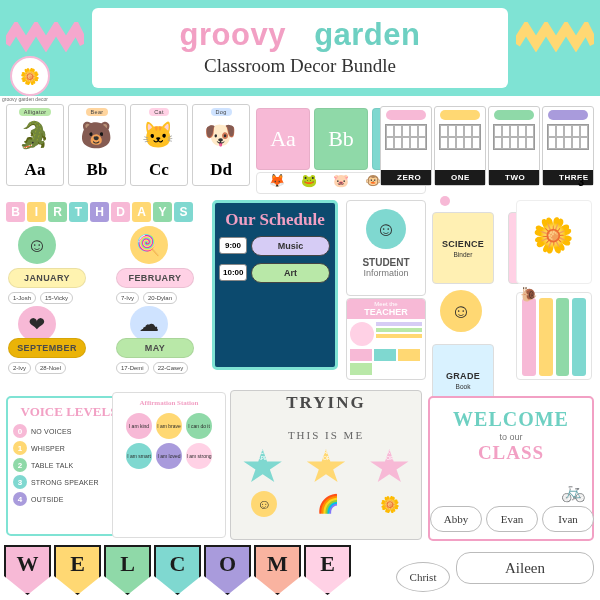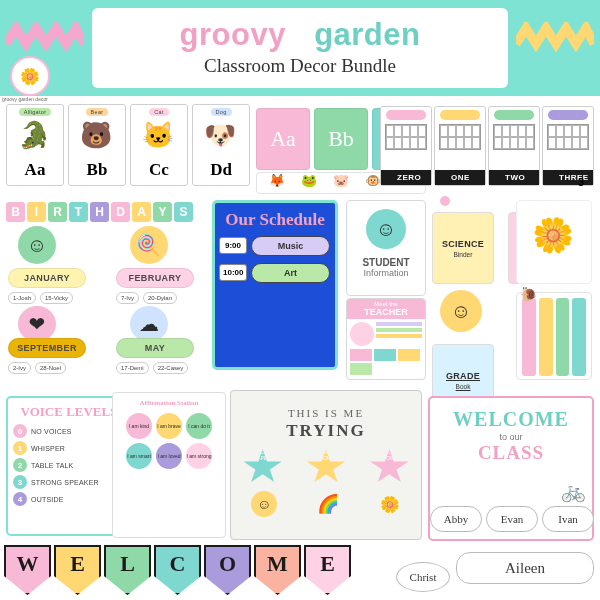--- a/index.html
+++ b/index.html
@@ -104,21 +104,21 @@
     border:1px solid rgba(0,0,0,0.08);
   }
   .namechip {
     font-size:6px; background:#fff; border:1px solid #ccc; border-radius:8px;
     padding:2px 4px; color:#444; white-space:nowrap;
   }
 
   
   .sched {
     position:absolute; left:212px; top:200px; width:126px; height:170px;
-    background:#1d4ed8; border:3px solid #7fe3d4; border-radius:5px;
+    background:#0c4a6e; border:3px solid #7fe3d4; border-radius:5px;
   }
   .sched-title {
     text-align:center; font-family:"Liberation Serif", serif; color:#f2a0c4;
     font-size:17px; font-weight:bold; line-height:1.05; padding-top:8px;
   }
   .sched-row { display:flex; align-items:center; gap:4px; margin:7px 0 0 4px; }
   .time-chip {
     background:#fff; border:1px solid #888; border-radius:3px;
     font-size:8px; font-weight:bold; padding:3px 3px; width:28px; text-align:center;
   }
@@ -400,21 +400,21 @@
 </div>
 
 <div class="binder" style="position:absolute; left:432px; top:212px; background:#fff0b3;">
   <div class="bt">SCIENCE</div>
   <div class="bs">Binder</div>
 </div>
 <div class="binder" style="position:absolute; left:508px; top:212px; background:#ffd1e5;">
   <div class="bt">READING</div>
   <div class="bs">Binder</div>
 </div>
-<div class="binder" style="position:absolute; left:432px; top:344px; background:#d9f2ff;text-decoration:underline;">
+<div class="binder" style="position:absolute; left:432px; top:344px; background:#d9f2ff;">
   <div class="bt">GRADE</div>
   <div class="bs">Book</div>
 </div>
 
 <div class="smiley" style="position:absolute; left:440px; top:290px; width:42px; height:42px; background:#ffd873;">☺</div>
 <div class="smiley" style="position:absolute; left:440px; top:196px; width:10px; height:10px; background:#f7b9d6;"></div>
 
 <div class="card" style="left:516px; top:292px; width:76px; height:88px; background:#fff; border:1px solid #e3e3e3;">
   <div style="display:flex; gap:3px; padding:5px;">
     <div style="width:14px; height:78px; background:#f7b9d6; border-radius:3px;"></div>
@@ -458,22 +458,22 @@
     <div class="smiley" style="width:26px;height:26px;background:#f7b9d6;font-size:5px;">I am kind</div>
     <div class="smiley" style="width:26px;height:26px;background:#ffd873;font-size:5px;">I am brave</div>
     <div class="smiley" style="width:26px;height:26px;background:#8fd9a8;font-size:5px;">I can do it</div>
     <div class="smiley" style="width:26px;height:26px;background:#7fd8d0;font-size:5px;">I am smart</div>
     <div class="smiley" style="width:26px;height:26px;background:#a99bdc;font-size:5px;">I am loved</div>
     <div class="smiley" style="width:26px;height:26px;background:#ffd1e5;font-size:5px;">I am strong</div>
   </div>
 </div>
 
 <div class="card" style="left:230px; top:390px; width:192px; height:150px; background:#f3f3ef; border:1px solid #ccc;">
+  <div class="center" style="margin-top:2px; font-size:17px; font-weight:bold; color:#4a4a4a; letter-spacing:2px; font-family:'Liberation Serif',serif;">TRYING</div>
   <div class="center" style="margin-top:16px; font-size:11px; letter-spacing:2px; color:#666; font-family:'Liberation Serif',serif;">THIS IS ME</div>
-  <div class="center" style="margin-top:2px; font-size:17px; font-weight:bold; color:#4a4a4a; letter-spacing:2px; font-family:'Liberation Serif',serif;">TRYING</div>
   <div style="display:flex; justify-content:space-around; margin-top:8px;">
     <div style="width:40px; height:36px; background:#7fd8d0; clip-path:polygon(50% 0,61% 35%,98% 35%,68% 57%,79% 92%,50% 70%,21% 92%,32% 57%,2% 35%,39% 35%); font-size:5px; color:#fff; text-align:center;">USE SCRATCH PAPER</div>
     <div style="width:40px; height:36px; background:#ffd873; clip-path:polygon(50% 0,61% 35%,98% 35%,68% 57%,79% 92%,50% 70%,21% 92%,32% 57%,2% 35%,39% 35%); font-size:5px; color:#fff; text-align:center;">KEEP TRACK OF WORK</div>
     <div style="width:40px; height:36px; background:#f7b9d6; clip-path:polygon(50% 0,61% 35%,98% 35%,68% 57%,79% 92%,50% 70%,21% 92%,32% 57%,2% 35%,39% 35%); font-size:5px; color:#fff; text-align:center;">CHECK YOUR WORK</div>
   </div>
   <div style="display:flex; justify-content:space-around; align-items:center; margin-top:6px;">
     <div class="smiley" style="width:26px;height:26px;background:#ffd873;font-size:14px;">☺</div>
     <div style="font-size:18px;">🌈</div>
     <div style="font-size:16px;">🌼</div>
   </div>

